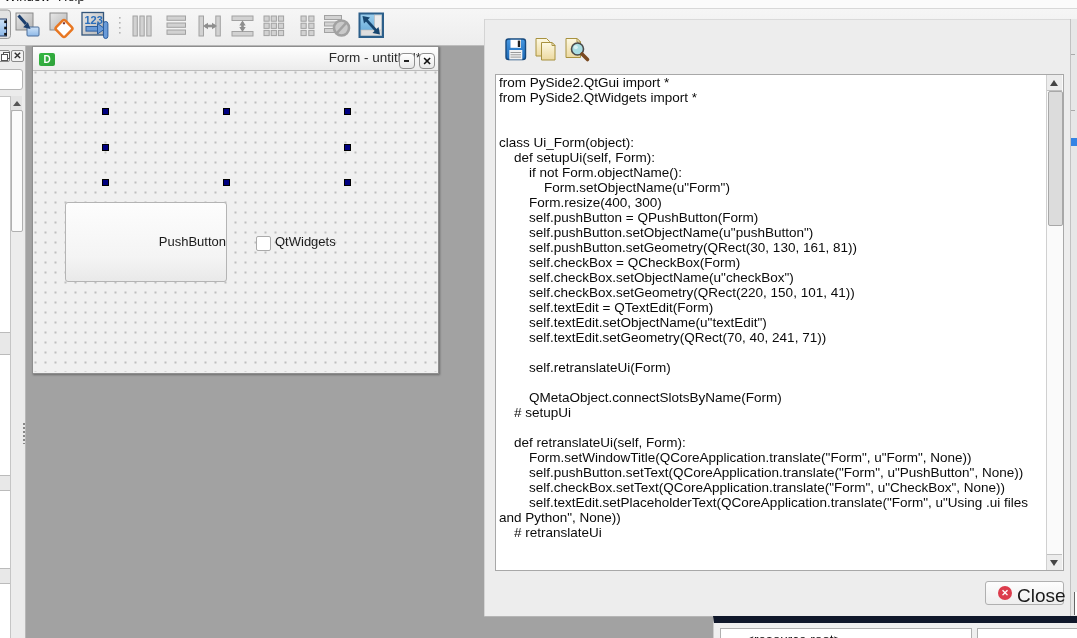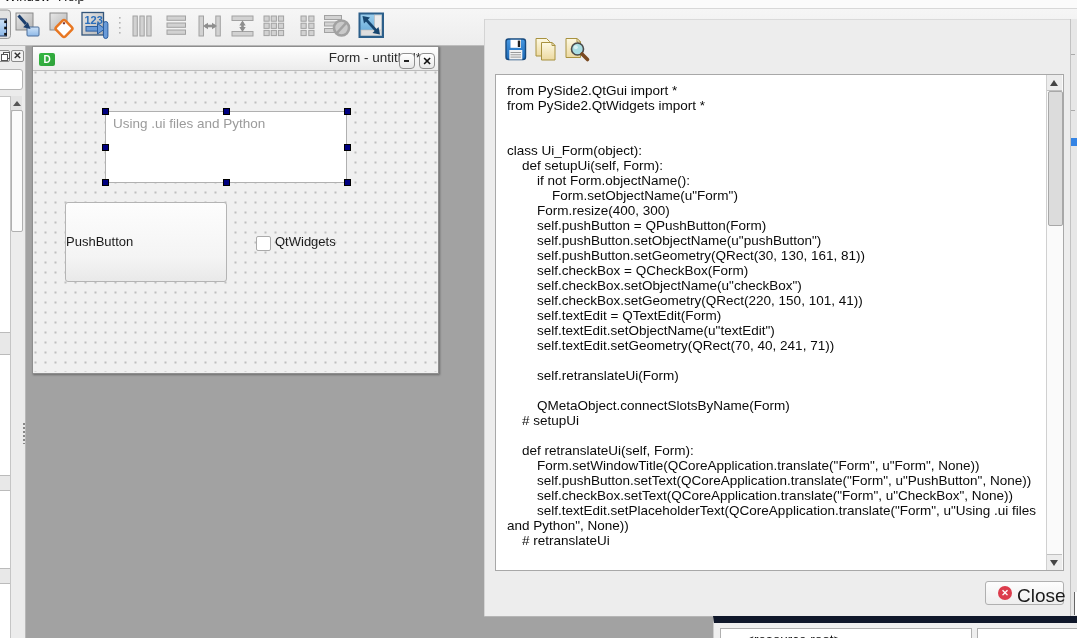--- a/index.html
+++ b/index.html
@@ -146,34 +146,31 @@
     <div class="abs" style="left:6px;top:6px;width:16px;height:13px;background:linear-gradient(135deg,#35b842,#2ea03a);border-radius:2px;color:#fff;font-size:10px;font-weight:bold;text-align:center;line-height:13px">D</div>
     <div class="abs" style="left:0;top:3px;width:388px;text-align:right;font-size:13.5px;color:#2b2b2b">Form - untitled*</div>
     <div class="abs" style="left:366px;top:6px;width:14px;height:14px;border:1px solid #8f8f8f;border-radius:4px;background:linear-gradient(#fff,#e8e8e8)">
       <div class="abs" style="left:4px;top:6px;width:5px;height:2px;background:#222"></div>
     </div>
     <div class="abs" style="left:386px;top:6px;width:14px;height:14px;border:1px solid #8f8f8f;border-radius:4px;background:linear-gradient(#fff,#e8e8e8);color:#111;font-weight:bold;font-size:11px;text-align:center;line-height:14px">✕</div>
   </div>
 
   <div class="abs" style="left:0;top:24px;width:405px;height:301px;background-image:radial-gradient(circle at 1px 1px,#a4a4a4 0.55px,transparent 1px);background-size:10px 10px;background-position:1.5px 0.5px">
 
-    <div class="abs" style="left:72px;top:40px;width:240px;height:70px;background:#fff;border:1px solid #b0b0b0">
-      <div class="abs" style="left:7px;top:4px;font-size:13.5px;color:#9b9b9b">Using .ui files and Python</div>
-    </div>
 
     <div class="abs" style="left:69px;top:37px;width:5px;height:5px;background:#000080;border:1px solid #000"></div>
     <div class="abs" style="left:190px;top:37px;width:5px;height:5px;background:#000080;border:1px solid #000"></div>
     <div class="abs" style="left:311px;top:37px;width:5px;height:5px;background:#000080;border:1px solid #000"></div>
     <div class="abs" style="left:69px;top:73px;width:5px;height:5px;background:#000080;border:1px solid #000"></div>
     <div class="abs" style="left:311px;top:73px;width:5px;height:5px;background:#000080;border:1px solid #000"></div>
     <div class="abs" style="left:69px;top:108px;width:5px;height:5px;background:#000080;border:1px solid #000"></div>
     <div class="abs" style="left:190px;top:108px;width:5px;height:5px;background:#000080;border:1px solid #000"></div>
     <div class="abs" style="left:311px;top:108px;width:5px;height:5px;background:#000080;border:1px solid #000"></div>
 
-    <div class="abs" style="left:32px;top:131px;width:160px;height:78px;background:linear-gradient(#fdfdfd,#f4f4f4 70%,#e9e9e9);border:1px solid #b4b4b4;border-radius:3px;text-align:left;font-size:13px;color:#1a1a1a;line-height:78px">PushButton</div>
+    <div class="abs" style="left:32px;top:131px;width:160px;height:78px;background:linear-gradient(#fdfdfd,#f4f4f4 70%,#e9e9e9);border:1px solid #b4b4b4;border-radius:3px;text-align:right;font-size:13px;color:#1a1a1a;line-height:78px">PushButton</div>
 
     <div class="abs" style="left:223px;top:165px;width:13px;height:13px;background:#fff;border:1px solid #aaa;border-radius:2px"></div>
     <div class="abs" style="left:242px;top:163px;font-size:13px;color:#1a1a1a">QtWidgets</div>
   </div>
 </div>
 
 <div class="abs" style="left:484px;top:19px;width:586px;height:597px;background:#ededed;border-right:1px solid #c2c2c2;border-bottom:1px solid #b5b5b5">
   <div class="abs" style="left:0;top:0;width:586px;height:1px;background:#dadada"></div>
   <div class="abs" style="left:0;top:0;width:1px;height:597px;background:#d4d4d4"></div>
   <svg id="dlgicons" width="130" height="50" style="position:absolute;left:0;top:0">
@@ -203,21 +200,21 @@
     <path d="M68,23.5 v3 h3 z" fill="#fff" stroke="#a8923f"></path>
 
     <path d="M82,19.5 h11 l3.5,3.5 v15.5 h-14.5 z" fill="url(#pg)" stroke="#a8923f"></path>
     <path d="M93,19.5 v3.5 h3.5 z" fill="#fff" stroke="#a8923f"></path>
     <circle cx="93.5" cy="30" r="6" fill="#a9dde2" stroke="#4a4a4a" stroke-width="1.6"></circle>
     <circle cx="91.8" cy="28.3" r="2" fill="#d8f2f4" stroke="none"></circle>
     <line x1="98" y1="35" x2="103.5" y2="40.5" stroke="#7a4a21" stroke-width="3.6" stroke-linecap="round"></line>
   </svg>
 
   <div class="abs" style="left:11px;top:55px;width:567px;height:495px;background:#fff;border:1px solid #a8a8a8;overflow:hidden">
-    <pre id="code" style="margin:8px;position:absolute;left:3px;top:-0.5px;width:546px;font-family:'Liberation Sans',sans-serif;font-size:13.5px;line-height:15px;color:#0a0a0a;white-space:pre-wrap;word-wrap:break-word">from PySide2.QtGui import *
+    <pre id="code" style="margin:0;position:absolute;left:3px;top:-0.5px;width:546px;font-family:'Liberation Sans',sans-serif;font-size:13.5px;line-height:15px;color:#0a0a0a;white-space:pre-wrap;word-wrap:break-word">from PySide2.QtGui import *
 from PySide2.QtWidgets import *
 
 
 class Ui_Form(object):
     def setupUi(self, Form):
         if not Form.objectName():
             Form.setObjectName(u"Form")
         Form.resize(400, 300)
         self.pushButton = QPushButton(Form)
         self.pushButton.setObjectName(u"pushButton")

